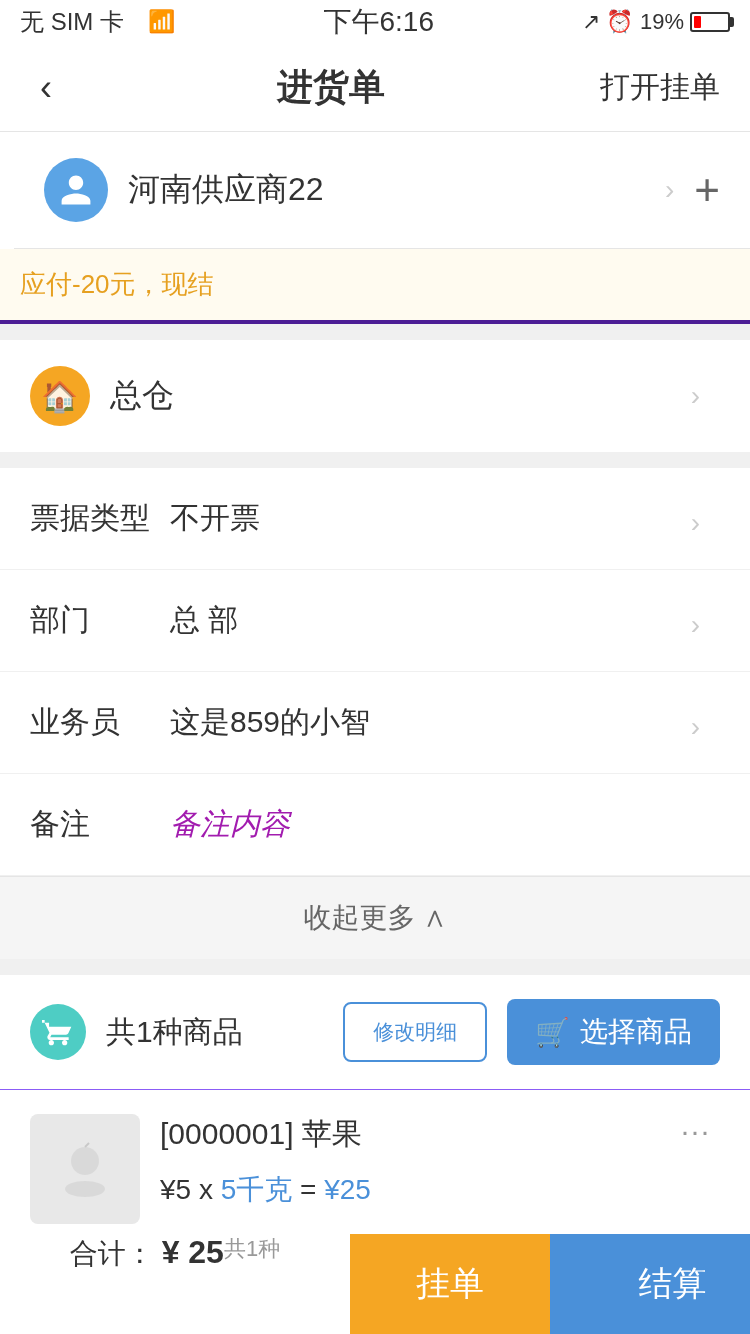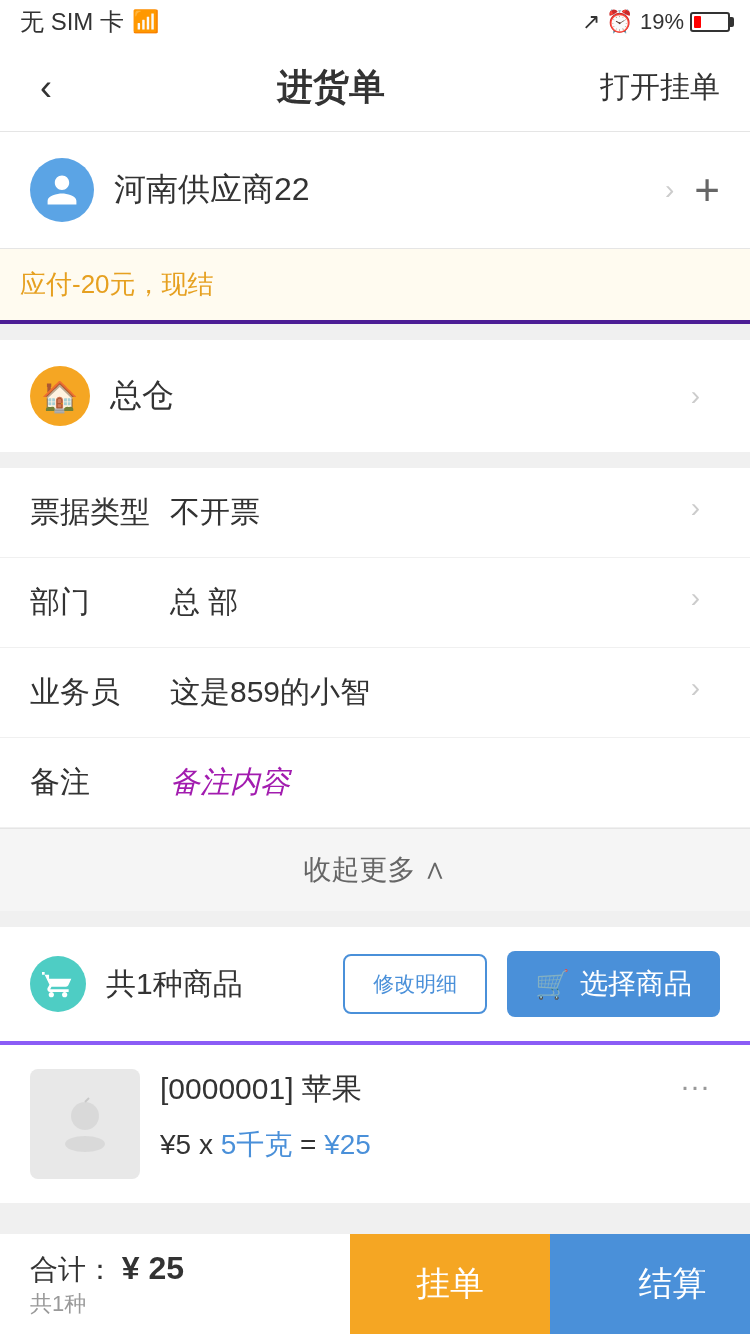--- a/index.html
+++ b/index.html
@@ -18,21 +18,21 @@
       width: 100%;
       height: 44px;
       background: #fff;
       display: flex;
       align-items: center;
       justify-content: space-between;
       padding: 0 20px;
       font-size: 24px;
       color: #333;
     }
-    .status-left { display: flex; align-items: center; gap: 8px; }
+    .status-left { display: flex; align-items: center; gap: 24px; }
     .status-center { font-size: 28px; font-weight: 500; }
     .status-right { display: flex; align-items: center; gap: 6px; font-size: 22px; }
     .battery-icon {
       width: 40px; height: 20px;
       border: 2px solid #333;
       border-radius: 3px;
       position: relative;
       display: inline-block;
     }
     .battery-icon::after {
@@ -92,20 +92,21 @@
       margin-bottom: 16px;
     }
 
     
     .supplier-row {
       display: flex;
       align-items: center;
       padding: 26px 30px;
       background: #fff;
       border-bottom: 1px solid #e5e5e5;
+      margin-left: 14px;
     }
     .supplier-avatar {
       width: 64px; height: 64px;
       border-radius: 50%;
       background: #5ba4e5;
       display: flex; align-items: center; justify-content: center;
       margin-right: 20px;
       flex-shrink: 0;
     }
     .supplier-avatar svg { width: 36px; height: 36px; fill: #fff; }
@@ -154,22 +155,22 @@
     .warehouse-icon span { font-size: 30px; }
     .warehouse-name {
       flex: 1;
       font-size: 32px;
       color: #333;
     }
 
     
     .form-row {
       display: flex;
-      align-items: flex-start;
-      padding: 24px 30px;
+      align-items: flex-end;
+      padding: 30px 30px;
       background: #fff;
       border-bottom: 1px solid #f0f0f0;
       cursor: pointer;
     }
     .form-label {
       font-size: 30px;
       color: #333;
       width: 140px;
       flex-shrink: 0;
     }
@@ -193,21 +194,21 @@
       cursor: pointer;
       border-top: 1px solid #e5e5e5;
     }
 
     
     .products-header {
       display: flex;
       align-items: center;
       padding: 24px 30px;
       background: #fff;
-      border-bottom: 4px solid #8b5cf6;
+      border-bottom: 1px solid #8b5cf6;
       gap: 20px;
     }
     .products-icon {
       width: 56px; height: 56px;
       border-radius: 50%;
       background: #4ecdc4;
       display: flex; align-items: center; justify-content: center;
       flex-shrink: 0;
     }
     .products-count {
@@ -281,21 +282,21 @@
       bottom: 0;
       width: 750px;
       height: 100px;
       display: flex;
       align-items: stretch;
     }
     .bottom-total {
       flex: 1;
       background: #fff;
       display: flex;
-      flex-direction: column;
+      flex-direction: row;
       justify-content: center;
       padding: 0 30px;
     }
     .total-amount {
       font-size: 32px;
       font-weight: 600;
       color: #333;
     }
     .total-count { font-size: 22px; color: #999; }
     .btn-hang {
@@ -325,20 +326,21 @@
     .wifi-icon { font-size: 22px; }
   </style>
 </head>
 <body>
 
 <div class="status-bar">
   <div class="status-left">
     <span>无 SIM 卡</span>
     <span class="wifi-icon">📶</span>
   </div>
+  <div class="status-center">下午6:16</div>
   <div class="status-right">
     <span>↗</span>
     <span>⏰</span>
     <span>19%</span>
     <div class="battery-icon">
       <div class="battery-fill"></div>
     </div>
   </div>
 </div>
 

